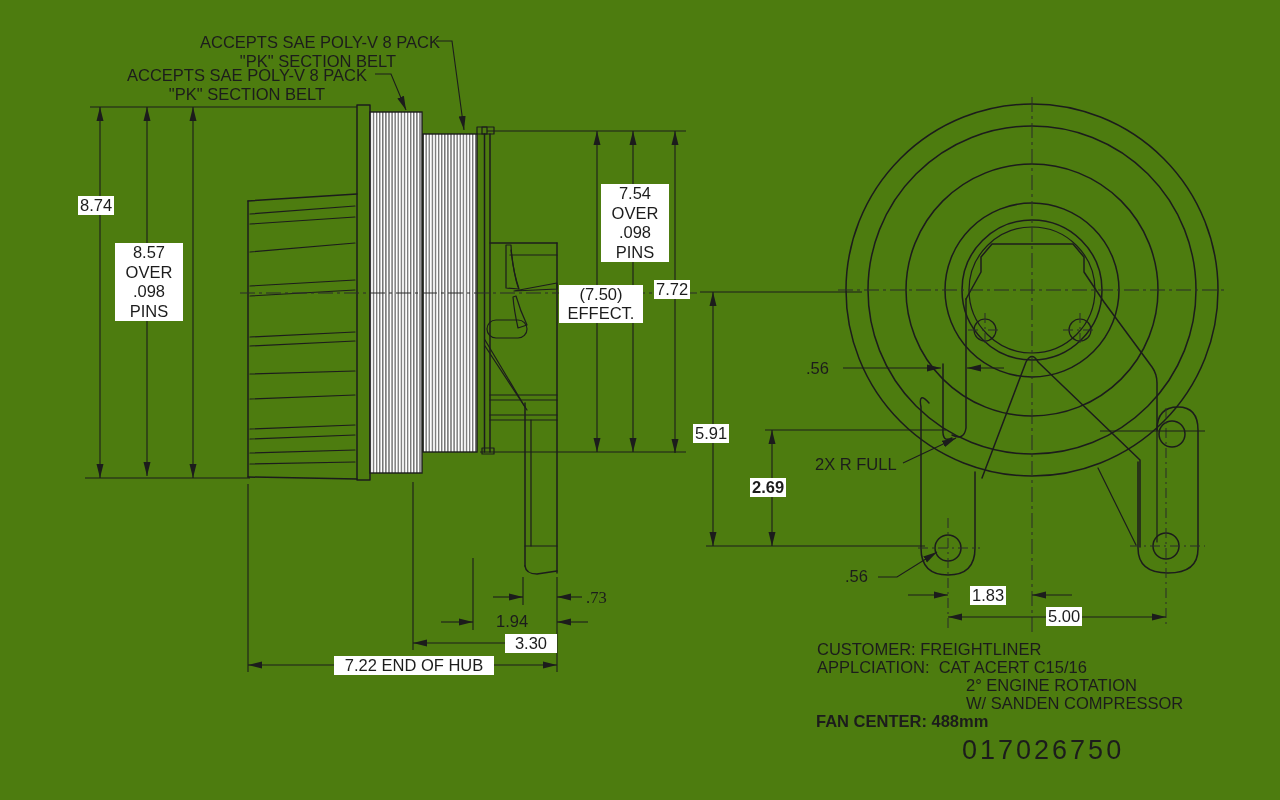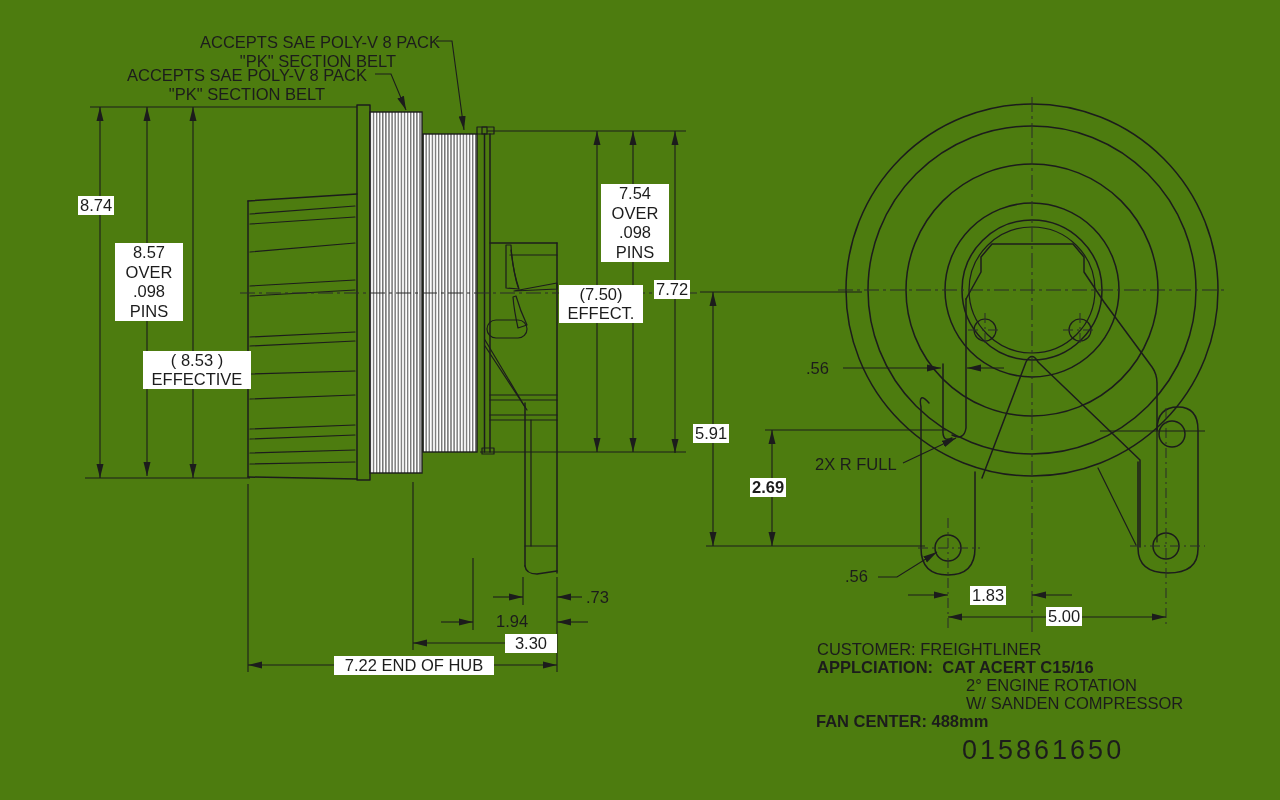--- a/index.html
+++ b/index.html
@@ -221,46 +221,44 @@
   <div class="lbl c" style="left:200px;top:33px;width:236px;">ACCEPTS SAE POLY-V 8 PACK
 "PK" SECTION BELT</div>
   <div class="lbl c" style="left:119px;top:66px;width:256px;">ACCEPTS SAE POLY-V 8 PACK
 "PK" SECTION BELT</div>
 
   <div class="lbl bg" style="left:78px;top:196px;">8.74</div>
   <div class="lbl c bg" style="left:115px;top:243px;width:64px;line-height:19.5px;">8.57
 OVER
 .098
 PINS</div>
-  <div class="lbl c bg" style="left:143px;top:351px;width:104px;">( 8.53 )
-EFFECTIVE</div>
 
   <div class="lbl c bg" style="left:601px;top:184px;width:64px;line-height:19.5px;">7.54
 OVER
 .098
 PINS</div>
   <div class="lbl c bg" style="left:559px;top:285px;width:80px;">(7.50)
 EFFECT.</div>
   <div class="lbl bg" style="left:654px;top:280px;">7.72</div>
 
-  <div class="lbl" style="left:586px;top:588px;">.73</div>
+  <div class="lbl" style="left:586px;top:588px;font-family:Liberation Serif, serif;">.73</div>
   <div class="lbl" style="left:496px;top:612px;">1.94</div>
   <div class="lbl c bg" style="left:505px;top:634px;width:48px;">3.30</div>
   <div class="lbl c bg" style="left:334px;top:656px;width:156px;">7.22 END OF HUB</div>
 
   <div class="lbl" style="left:806px;top:359px;">.56</div>
   <div class="lbl bg" style="left:693px;top:424px;">5.91</div>
   <div class="lbl bg" style="left:750px;top:478px;font-weight:bold;">2.69</div>
   <div class="lbl" style="left:815px;top:455px;">2X R FULL</div>
   <div class="lbl" style="left:845px;top:567px;">.56</div>
   <div class="lbl bg" style="left:970px;top:586px;">1.83</div>
   <div class="lbl bg" style="left:1046px;top:607px;">5.00</div>
 
   <div>
     <div class="lbl" style="left:817px;top:640px;">CUSTOMER: FREIGHTLINER</div>
-    <div class="lbl" style="left:817px;top:658px;font-weight:bold;">APPLCIATION:  CAT ACERT C15/16</div>
+    <div class="lbl" style="left:817px;top:658px;">APPLCIATION:  CAT ACERT C15/16</div>
     <div class="lbl" style="left:966px;top:676px;">2° ENGINE ROTATION</div>
     <div class="lbl" style="left:966px;top:694px;">W/ SANDEN COMPRESSOR</div>
     <div class="lbl" style="left:816px;top:712px;font-weight:bold;">FAN CENTER: 488mm</div>
-    <div class="lbl pn" style="left:962px;top:735px;">015861650</div>
+    <div class="lbl pn" style="left:962px;top:735px;">017026750</div>
   </div>
 
 </div>
 
 </body></html>

